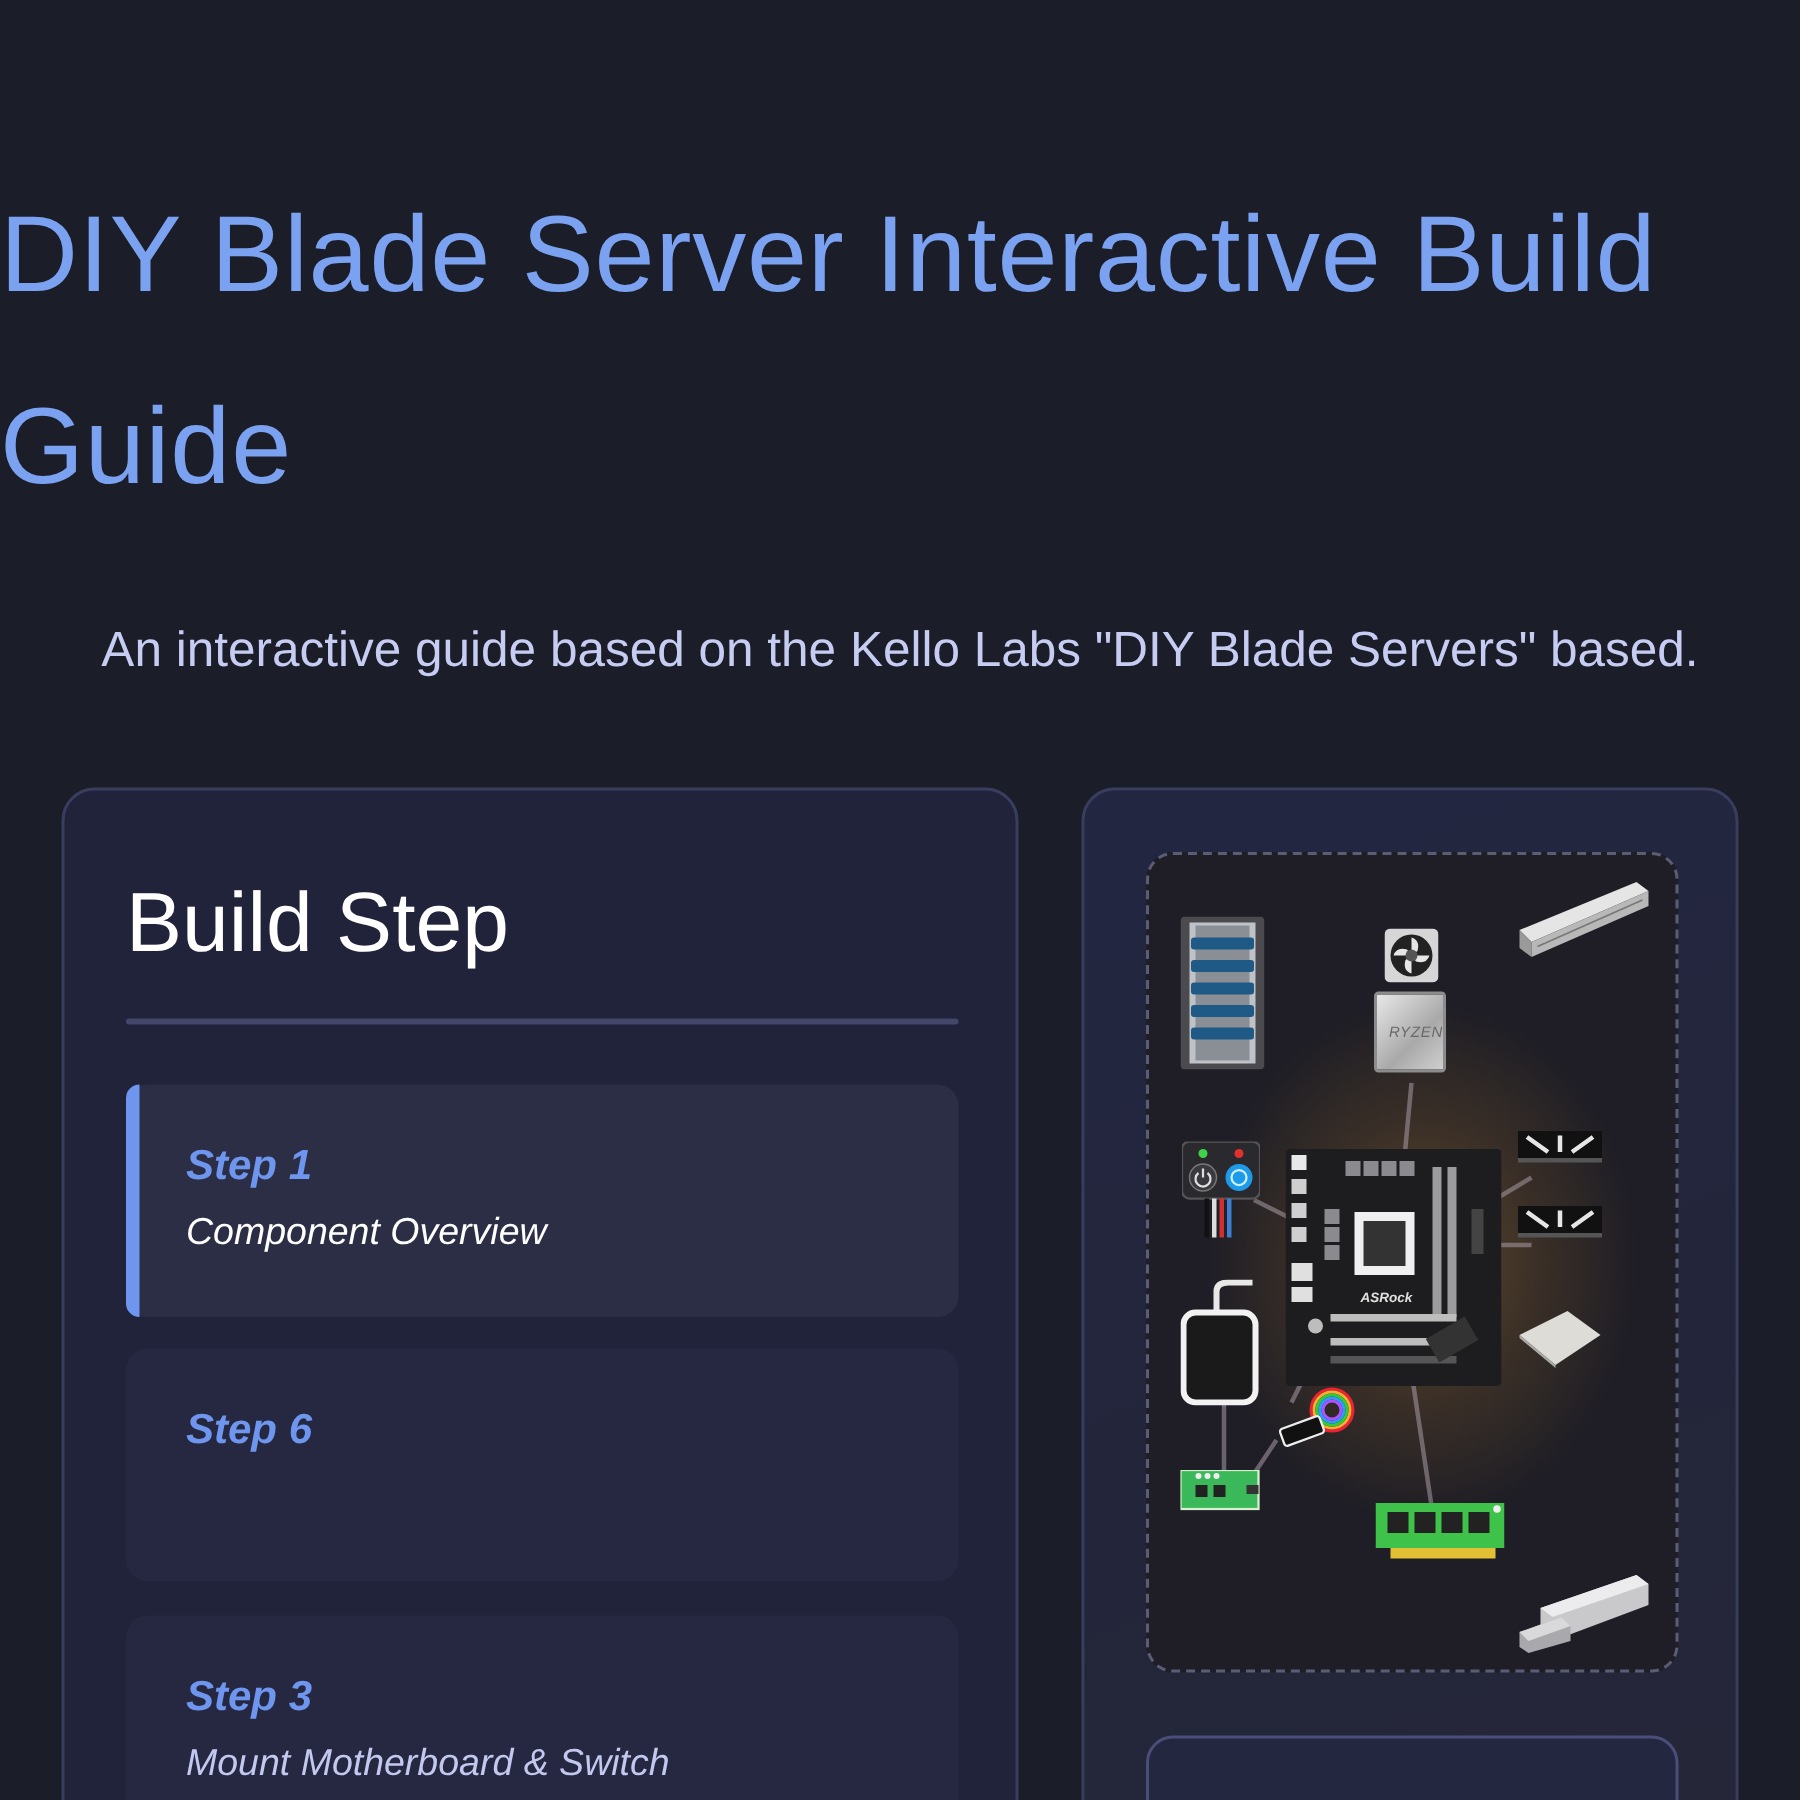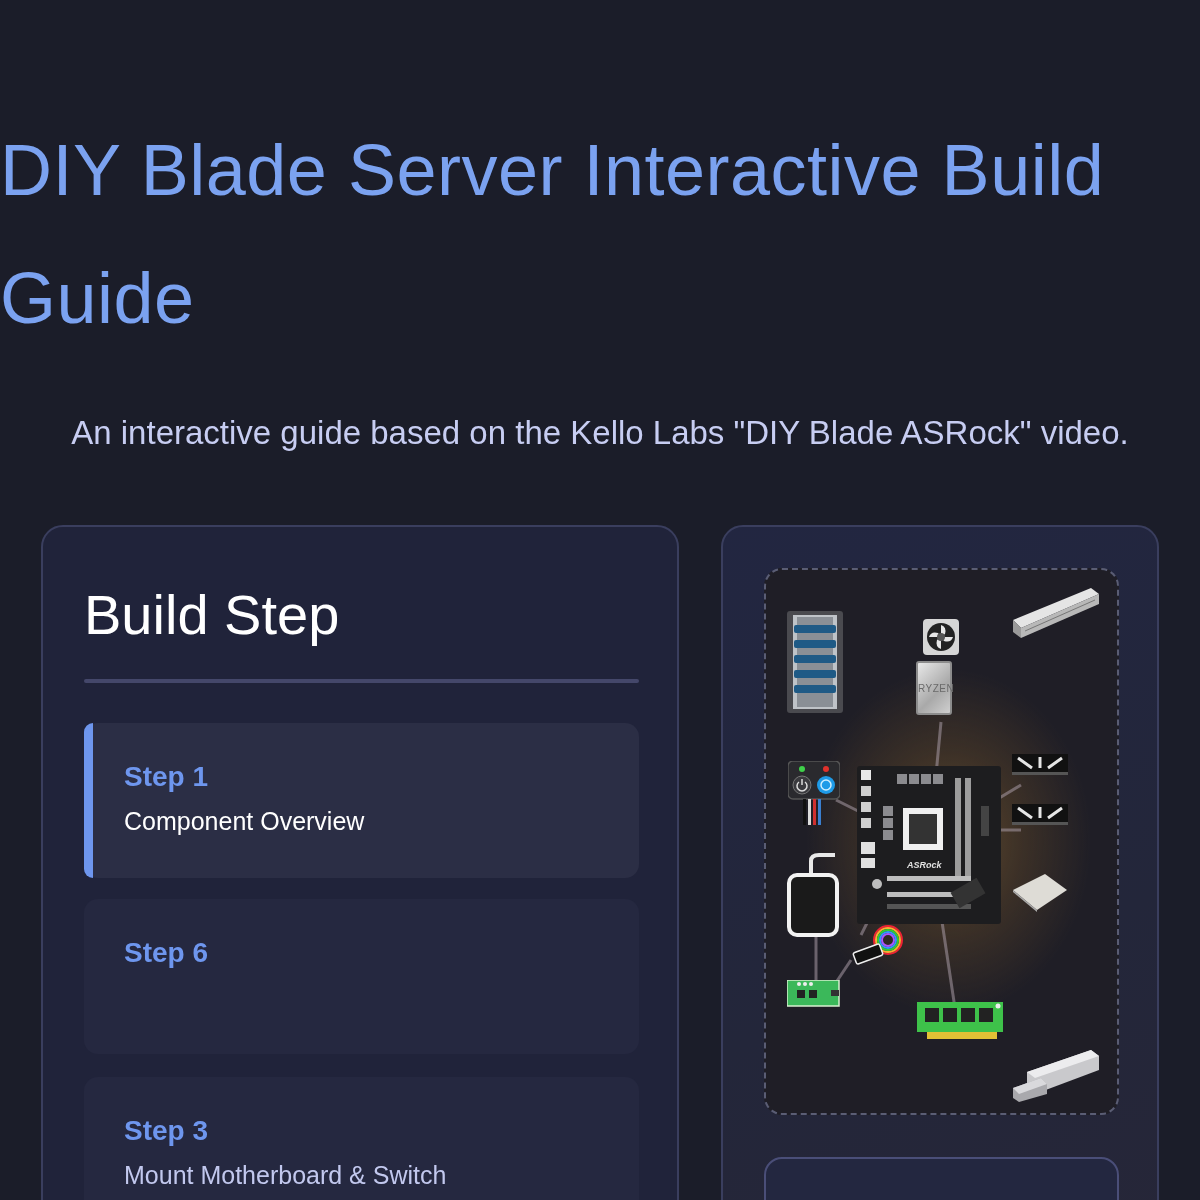--- a/index.html
+++ b/index.html
@@ -26,21 +26,21 @@
   .panel-title {
     position: absolute; left: 41px; top: 55px;
     font-size: 56px; color: #ffffff; font-weight: 400;
   }
   .panel-rule {
     position: absolute; left: 41px; top: 152px; width: 555px; height: 4px;
     background: #44476a; border-radius: 2px;
   }
   .step {
     position: absolute; left: 41px; width: 555px; height: 155px;
-    background: #252840; border-radius: 14px; cursor: pointer;
+    background: #252840; border-radius: 14px; cursor: pointer; font-style: italic;
   }
   .step.active { background: #2b2e45; }
   .step.active::before {
     content: ""; position: absolute; left: 0; top: 0; bottom: 0; width: 9px;
     background: #6e96ee; border-radius: 14px 0 0 14px;
   }
   .step-num {
     position: absolute; left: 40px; top: 38px;
     font-size: 28px; font-weight: 700; color: #6e96ee;
   }
@@ -70,21 +70,21 @@
     border: 2px solid #4a4e78; border-radius: 18px; background: #232740;
   }
   .info-title {
     position: absolute; left: 30px; top: 32px; font-size: 28px; color: #ffffff;
   }
 </style>
 </head>
 <body>
 
 <h1 class="title">DIY Blade Server Interactive Build Guide</h1>
-<p class="subtitle">An interactive guide based on the Kello Labs "DIY Blade ASRock" video.</p>
+<p class="subtitle">An interactive guide based on the Kello Labs "DIY Blade Servers" based.</p>
 
 <section class="panel-steps">
   <h2 class="panel-title">Build Step</h2>
   <div class="panel-rule"></div>
 
   <div class="step active" style="top:196px;">
     <div class="step-num">Step 1</div>
     <div class="step-label">Component Overview</div>
   </div>
   <div class="step" style="top:372px;">
@@ -130,21 +130,21 @@
       <circle cx="18" cy="18" r="14" fill="#222"></circle>
       <g fill="#e6e6e6">
         <path d="M18 18 L18 6 Q24 8 22 15 Z"></path>
         <path d="M18 18 L30 18 Q28 24 21 22 Z"></path>
         <path d="M18 18 L18 30 Q12 28 14 21 Z"></path>
         <path d="M18 18 L6 18 Q8 12 15 14 Z"></path>
       </g>
       <circle cx="18" cy="18" r="4" fill="#555"></circle>
     </svg>
 
-    <div class="comp" style="left:150px;top:91px;width:36px;height:54px;background:linear-gradient(135deg,#e8e8e8,#a9a9a9 60%,#cfcfcf);border:2px solid #8c8c8c;border-radius:3px;display:flex;align-items:center;justify-content:flex-start;">
+    <div class="comp" style="left:150px;top:91px;width:48px;height:54px;background:linear-gradient(135deg,#e8e8e8,#a9a9a9 60%,#cfcfcf);border:2px solid #8c8c8c;border-radius:3px;display:flex;align-items:center;justify-content:flex-end;font-style:italic;">
       <span style="font-size:10px;color:#6a6a6a;letter-spacing:0.5px;">RYZEN</span>
     </div>
 
     <svg class="comp" style="left:245px;top:16px;" width="90" height="56" viewBox="0 0 90 56">
       <polygon points="2,34 80,2 88,8 10,42" fill="#e5e5e5"></polygon>
       <polygon points="2,34 10,42 10,52 2,46" fill="#9a9a9a"></polygon>
       <polygon points="10,42 88,8 88,18 10,52" fill="#b8b8b8"></polygon>
       <line x1="14" y1="45" x2="84" y2="14" stroke="#777" stroke-width="1"></line>
     </svg>
 

